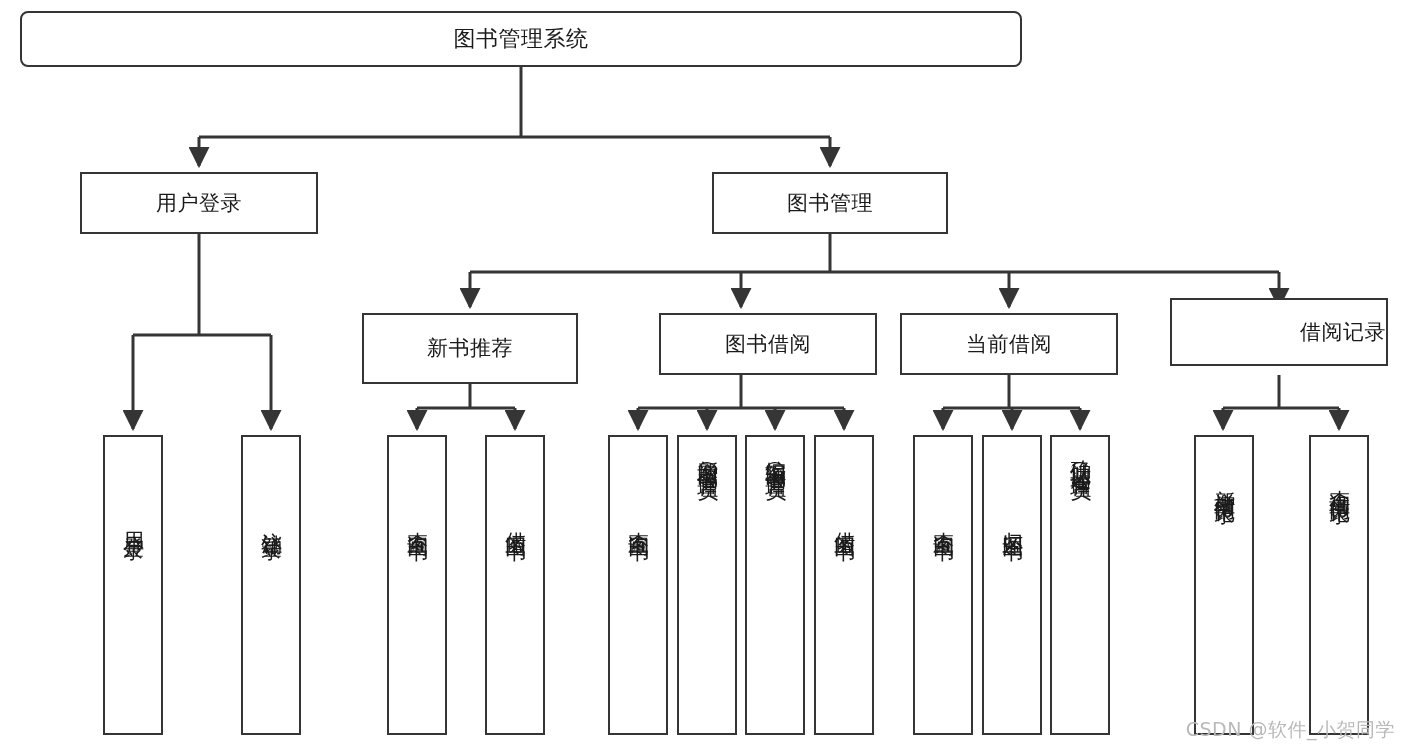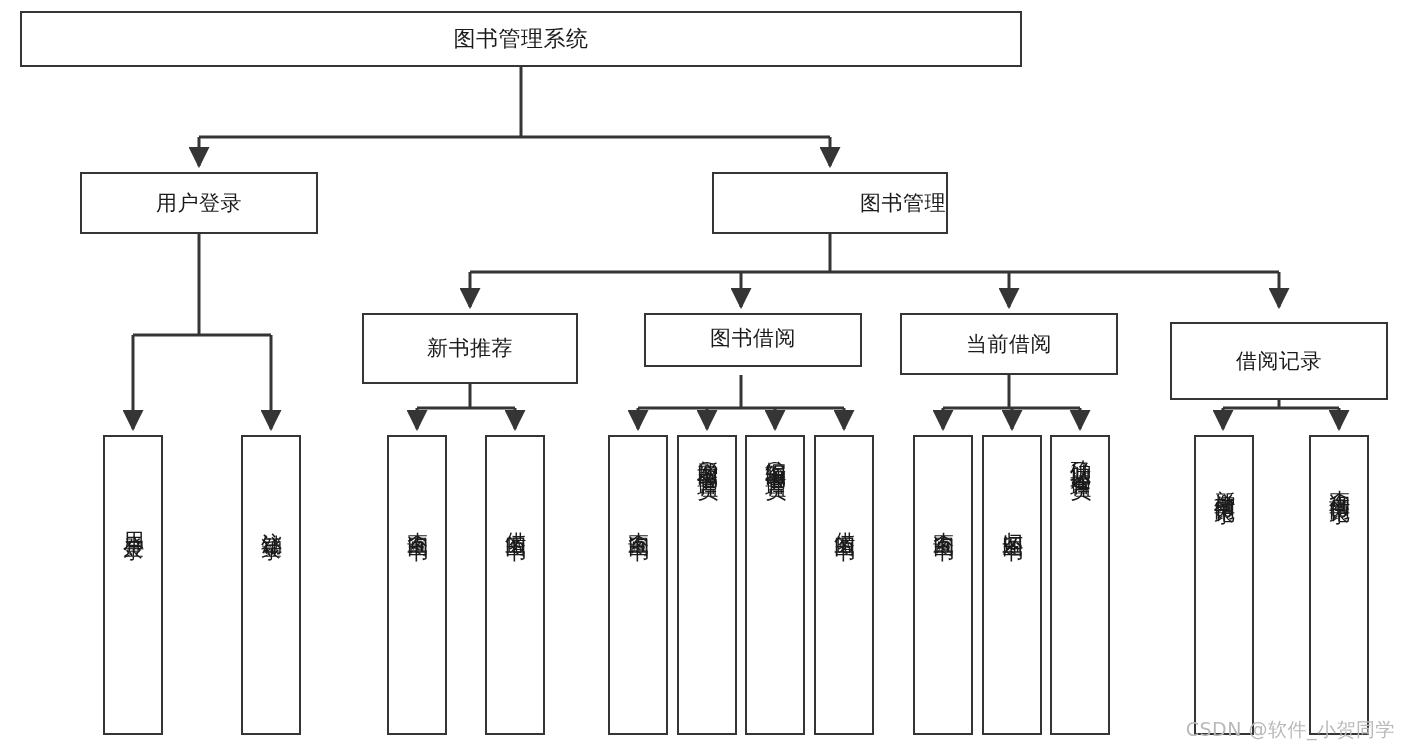--- a/index.html
+++ b/index.html
@@ -109,41 +109,41 @@
       <path d="M 1012 408 L 1012 429" marker-end="url(#arrow)"></path>
       <path d="M 1080 408 L 1080 429" marker-end="url(#arrow)"></path>
 
       <path d="M 1279 375 L 1279 408"></path>
       <path d="M 1223 408 L 1339 408"></path>
       <path d="M 1223 408 L 1223 429" marker-end="url(#arrow)"></path>
       <path d="M 1339 408 L 1339 429" marker-end="url(#arrow)"></path>
     </g>
   </svg>
 
-  <div class="node h-node root" style="left:20px;top:11px;width:1002px;height:56px;">
+  <div class="node h-node root" style="left:20px;top:11px;width:1002px;height:56px;border-radius:8px;">
     <span class="lbl">图书管理系统</span>
   </div>
 
   <div class="node h-node" style="left:80px;top:172px;width:238px;height:62px;">
     <span class="lbl">用户登录</span>
   </div>
-  <div class="node h-node" style="left:712px;top:172px;width:236px;height:62px;justify-content:flex-end;">
+  <div class="node h-node" style="left:712px;top:172px;width:236px;height:62px;">
     <span class="lbl">图书管理</span>
   </div>
 
   <div class="node h-node" style="left:362px;top:313px;width:216px;height:71px;">
     <span class="lbl">新书推荐</span>
   </div>
-  <div class="node h-node" style="left:644px;top:313px;width:218px;height:54px;font-family:Liberation Mono, monospace;">
+  <div class="node h-node" style="left:659px;top:313px;width:218px;height:62px;">
     <span class="lbl">图书借阅</span>
   </div>
   <div class="node h-node" style="left:900px;top:313px;width:218px;height:62px;">
     <span class="lbl">当前借阅</span>
   </div>
-  <div class="node h-node" style="left:1170px;top:322px;width:218px;height:78px;">
+  <div class="node h-node" style="left:1170px;top:298px;width:218px;height:68px;justify-content:flex-end;">
     <span class="lbl">借阅记录</span>
   </div>
 
   <div class="node leaf" style="left:103px;top:435px;width:60px;height:300px;">
     <span class="lbl" style="margin-top:78px;">用户登录</span>
   </div>
   <div class="node leaf" style="left:241px;top:435px;width:60px;height:300px;">
     <span class="lbl" style="margin-top:78px;">注销登录</span>
   </div>
 

